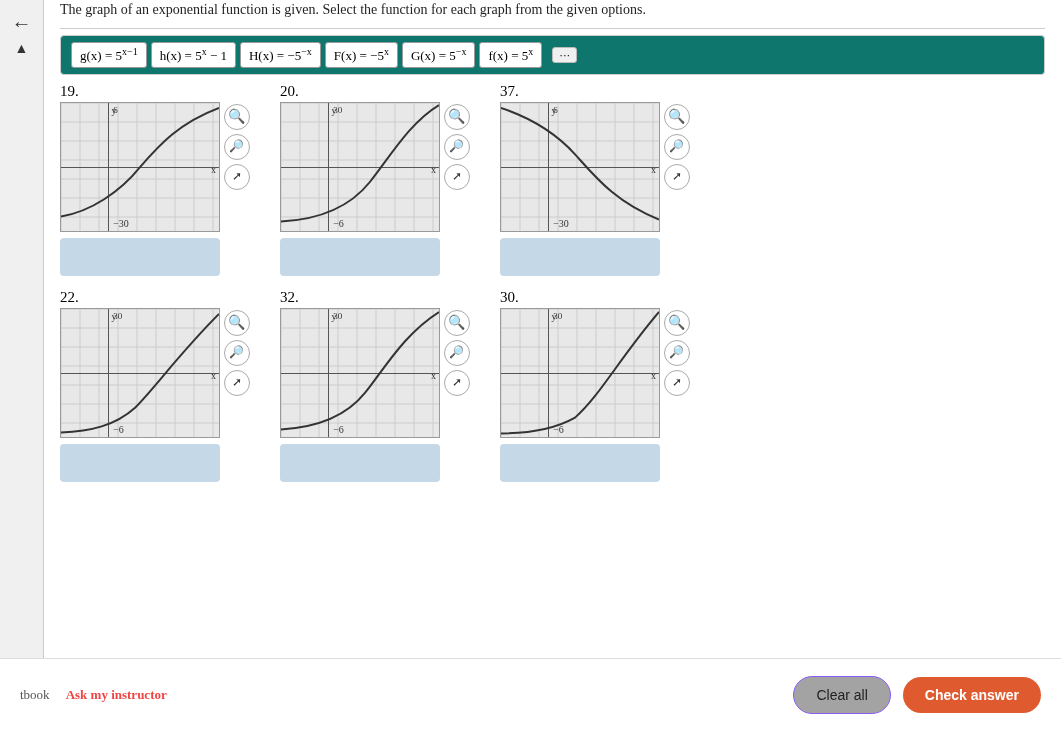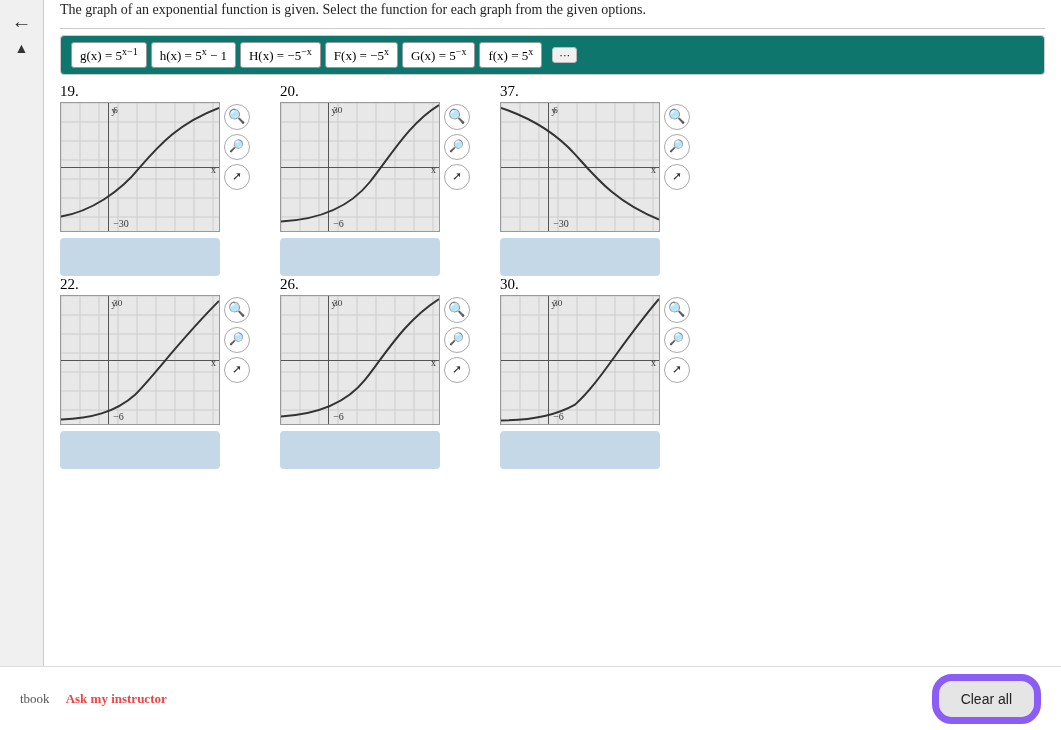--- a/index.html
+++ b/index.html
@@ -180,21 +180,21 @@
       width: 160px;
       height: 38px;
       background: #c5d8e8;
       border-radius: 4px;
       margin-top: 6px;
     }
 
     .bottom-bar {
       position: absolute;
       bottom: 0; left: 0; right: 0;
-      height: 64px;
+      height: 72px;
       background: #fff;
       border-top: 1px solid #ddd;
       display: flex;
       align-items: center;
       padding: 0 20px;
       gap: 12px;
     }
 
     .tbook-label {
       font-size: 13px;
@@ -205,23 +205,23 @@
     .ask-instructor {
       font-size: 13px;
       color: #ef4444;
       font-weight: bold;
     }
 
     .spacer { flex: 1; }
 
     .btn-clear {
       padding: 10px 22px;
-      border: 7px solid #8b5cf6;
+      border: 1px solid #8b5cf6;
       border-radius: 20px;
-      background: #e5e5e5;
+      background: #a3a3a3;
       font-size: 14px;
       cursor: pointer;
       color: #222;
     }
 
     .btn-check {
       padding: 10px 22px;
       border: none;
       border-radius: 20px;
       background: #e05a30;
@@ -377,21 +377,21 @@
           <div class="ctrl-btn">🔍</div>
           <div class="ctrl-btn" style="font-size:12px;">🔎</div>
           <div class="ctrl-btn" style="font-size:12px;">➚</div>
         </div>
       </div>
       <div class="drop-zone"></div>
     </div>
 
   </div>
 
-  <div class="graphs-row" style="margin-top:0;">
+  <div class="graphs-row" style="margin-top:13px;">
 
     <div class="graph-unit">
       <span class="graph-label">22.</span>
       <div class="graph-and-controls">
         <div class="graph-box">
           <div class="grid"></div>
           <div class="axis-x"></div>
           <div class="axis-y"></div>
           <span class="y-label">y</span>
           <span class="x-label">x</span>
@@ -405,21 +405,21 @@
         <div class="graph-controls">
           <div class="ctrl-btn">🔍</div>
           <div class="ctrl-btn" style="font-size:12px;">🔎</div>
           <div class="ctrl-btn" style="font-size:12px;">➚</div>
         </div>
       </div>
       <div class="drop-zone"></div>
     </div>
 
     <div class="graph-unit">
-      <span class="graph-label">26.</span>
+      <span class="graph-label">32.</span>
       <div class="graph-and-controls">
         <div class="graph-box">
           <div class="grid"></div>
           <div class="axis-x"></div>
           <div class="axis-y"></div>
           <span class="y-label">y</span>
           <span class="x-label">x</span>
           <span class="y-num-top">30</span>
           <span class="y-num-bot">−6</span>
 
@@ -463,13 +463,14 @@
 
   </div>
 
 </div>
 
 <div class="bottom-bar">
   <span class="tbook-label">tbook</span>
   <span class="ask-instructor">Ask my instructor</span>
   <div class="spacer"></div>
   <button class="btn-clear">Clear all</button>
+  <button class="btn-check">Check answer</button>
 </div>
 
 </body></html>

